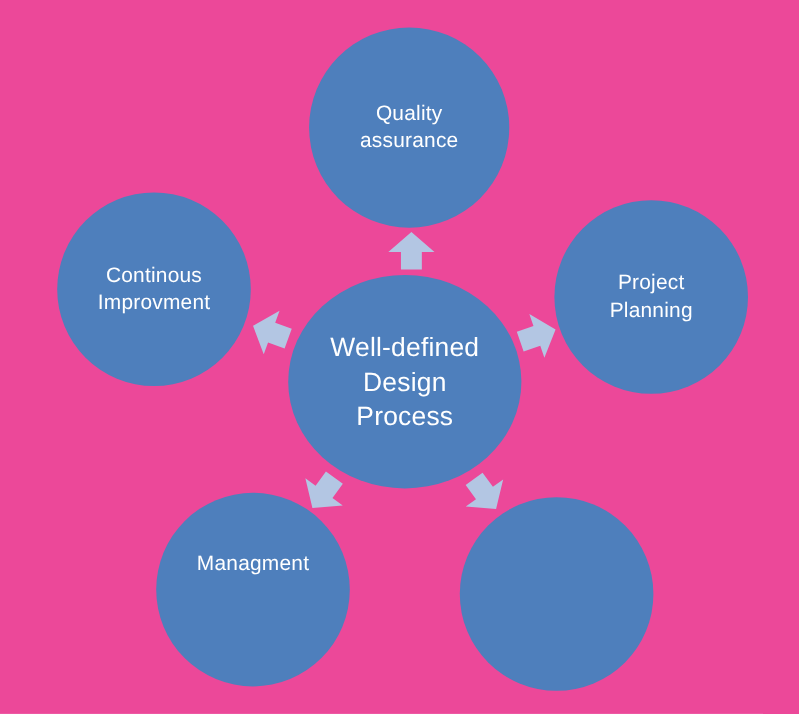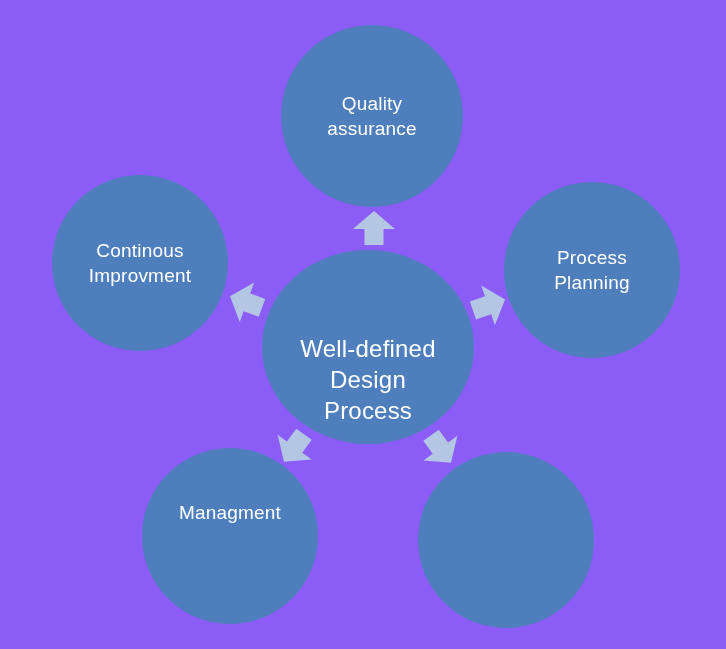--- a/index.html
+++ b/index.html
@@ -4,21 +4,21 @@
 <style>
   html, body {
     margin: 0;
     padding: 0;
     background: #ffffff;
   }
   .stage {
     position: relative;
     width: 726px;
     height: 649px;
-    background: #8b5cf6;
+    background: #ec4899;
     font-family: "Liberation Sans", sans-serif;
     overflow: hidden;
   }
   .stage svg {
     position: absolute;
     left: 0;
     top: 0;
   }
   .label {
     position: absolute;
@@ -34,21 +34,21 @@
   .label-center {
     font-size: 24px;
     line-height: 31px;
   }
   
   .pos-qa { left: 297px; top: 85px;  width: 150px; height: 62px; }
   .pos-pp { left: 522px; top: 239px; width: 140px; height: 62px; }
   .pos-co { left: 426px; top: 525px; width: 160px; height: 30px; }
   .pos-mg { left: 150px; top: 497px; width: 160px; height: 30px; }
   .pos-ci { left: 65px;  top: 232px; width: 150px; height: 62px; }
-  .pos-center { left: 286px; top: 297px; width: 164px; height: 100px; margin-top: 32px; }
+  .pos-center { left: 286px; top: 297px; width: 164px; height: 100px; }
 </style>
 </head>
 <body>
 
 <div class="stage">
 
   <svg width="726" height="649" viewBox="0 0 726 649">
 
     <circle cx="372" cy="116" r="91" fill="#4e7fbc"></circle>
     <circle cx="592" cy="270" r="88" fill="#4e7fbc"></circle>
@@ -60,21 +60,21 @@
     <path d="M -9.5 17 L -9.5 1 L -21 1 L 0 -17 L 21 1 L 9.5 1 L 9.5 17 Z" transform="translate(489,305) rotate(71)" fill="#b3c6e3"></path>
     <path d="M -9.5 17 L -9.5 1 L -21 1 L 0 -17 L 21 1 L 9.5 1 L 9.5 17 Z" transform="translate(441,449) rotate(144)" fill="#b3c6e3"></path>
     <path d="M -9.5 17 L -9.5 1 L -21 1 L 0 -17 L 21 1 L 9.5 1 L 9.5 17 Z" transform="translate(294,448) rotate(216)" fill="#b3c6e3"></path>
     <path d="M -9.5 17 L -9.5 1 L -21 1 L 0 -17 L 21 1 L 9.5 1 L 9.5 17 Z" transform="translate(246,302) rotate(-70)" fill="#b3c6e3"></path>
 
     <ellipse cx="368" cy="347" rx="106" ry="97" fill="#4e7fbc"></ellipse>
   </svg>
 
   <div class="label pos-qa">Quality assurance</div>
 
-  <div class="label pos-pp">Process Planning</div>
+  <div class="label pos-pp">Project Planning</div>
 
 
   <div class="label pos-mg">Managment</div>
 
   <div class="label pos-ci">Continous Improvment</div>
 
   <div class="label label-center pos-center">Well-defined Design Process</div>
 
 </div>
 

